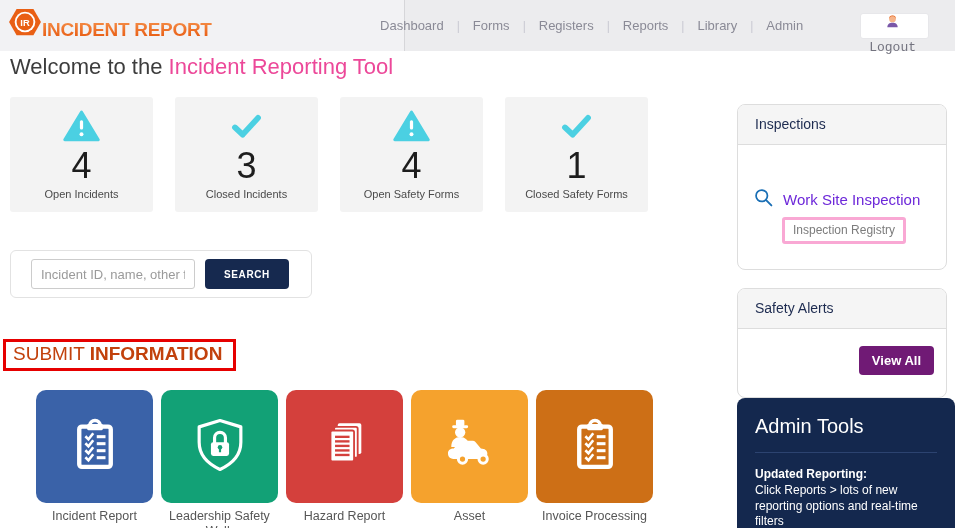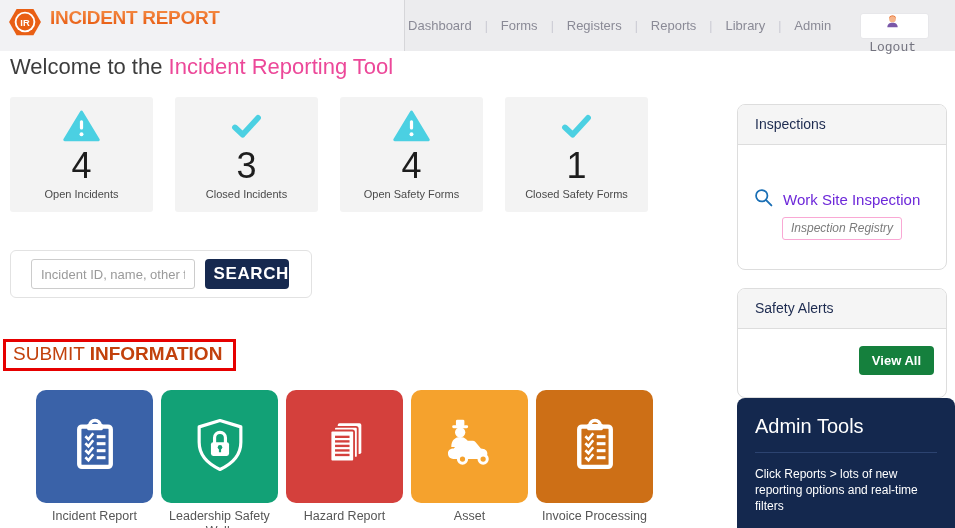--- a/index.html
+++ b/index.html
@@ -4,22 +4,22 @@
 <style>
   * { margin:0; padding:0; box-sizing:border-box; }
   html,body { background:#fff; }
   .page { position:relative; width:955px; height:528px; overflow:hidden;
           font-family:"Liberation Sans", sans-serif; background:#fff; }
 
   
   .topbar { position:absolute; top:0; left:0; width:955px; height:51px; background:#f2f2f4; }
   .topbar-right { position:absolute; left:404px; top:0; width:551px; height:51px;
                   background:#ececee; border-left:1px solid #d6d6d9;
-                  display:flex; align-items:center; justify-content:flex-end; padding-right:26px; }
-  .logo { position:absolute; left:8px; top:7px; display:flex; align-items:flex-start; gap:8px; cursor:pointer; }
+                  display:flex; align-items:center; justify-content:flex-end; padding-right:26px;gap:28px; }
+  .logo { position:absolute; left:8px; top:7px; display:flex; align-items:flex-end; gap:0; cursor:pointer; }
   .logo-text { font-size:19px; font-weight:bold; letter-spacing:-0.3px;
                background:linear-gradient(180deg,#f6934d 0%,#e85c12 85%);
                -webkit-background-clip:text; background-clip:text;
                -webkit-text-fill-color:transparent; color:#ed6a1f; }
   .nav { display:flex; align-items:center; }
   .nav-item { font-size:13px; color:#8a8a96; padding:0 13px; cursor:pointer; white-space:nowrap; }
   .nav-sep { color:#c9c9d2; font-size:12px; }
   .logout-btn { margin-left:16px; background:#fff; border:1px solid #e7e7ea; border-radius:3px;
                 height:26px; padding:0 12px 0 8px; display:flex; align-items:center; gap:7px;
                 font-size:13px; color:#73737f; cursor:pointer; font-family:Liberation Mono, monospace;flex-direction:column; }
@@ -37,21 +37,21 @@
   .stat-label { font-size:11px; color:#4a4a4a; margin-top:2px; }
 
   
   .search-panel { position:absolute; top:250px; left:10px; width:302px; height:48px;
                   border:1px solid #e2e2e2; border-radius:6px; background:#fff;
                   display:flex; align-items:center; padding:0 14px 0 20px; gap:10px; }
   .search-input { width:164px; height:30px; border:1px solid #ccc; border-radius:3px;
                   padding:0 9px; font-size:13px; color:#333; font-family:inherit; outline:none; }
   .search-input::placeholder { color:#9a9a9a; }
   .search-btn { width:84px; height:30px; background:#16294f; color:#fff; border:none; border-radius:4px;
-                font-size:17px; font-weight:bold; letter-spacing:0.6px; cursor:pointer; font-family:inherit;text-align:right; }
+                font-size:10px; font-weight:bold; letter-spacing:0.6px; cursor:pointer; font-family:inherit; }
 
   
   .submit-heading { position:absolute; top:339px; left:3px; border:3px solid #e60000;
                     padding:1px 11px 3px 7px; font-size:19px; color:#c2410c; white-space:nowrap; }
   .submit-heading .bold { font-weight:bold; }
 
   
   .tiles-row { position:absolute; top:390px; left:36px; display:flex; gap:8px; }
   .tile-wrap { width:117px; display:flex; flex-direction:column; align-items:center; }
   .tile { width:117px; height:113px; border-radius:10px; display:flex;
@@ -60,25 +60,25 @@
 
   
   .sidebar { position:absolute; top:104px; right:8px; width:210px; }
   .panel { background:#fff; border:1px solid #ddd; border-radius:8px; overflow:hidden; }
   .panel-header { background:#f5f5f5; border-bottom:1px solid #ddd; padding:11px 17px 12px;
                   font-size:14px; color:#1d2b50; }
   .panel-inspections { height:166px; margin-bottom:18px; }
   .insp-body { padding:42px 15px 0; }
   .insp-link-row { display:flex; align-items:center; gap:9px; cursor:pointer; }
   .insp-link { font-size:15px; color:#6d28d9; }
-  .insp-chip { display:inline-block; margin:5px 0 0 29px; border:1px solid #f9a8d4; border-radius:3px;
-               padding:3px 8px 4px; font-size:12px; color:#7c7c7c; cursor:pointer; background:#fff;font-style:italic; }
+  .insp-chip { display:inline-block; margin:5px 0 0 29px; border:3px solid #f9a8d4; border-radius:3px;
+               padding:3px 8px 4px; font-size:12px; color:#7c7c7c; cursor:pointer; background:#fff; }
   .panel-alerts { height:110px; margin-bottom:0; }
   .alerts-body { display:flex; justify-content:flex-end; padding:17px 12px 0 0; }
-  .viewall-btn { background:#15803d; color:#fff; border:none; border-radius:4px; height:29px;
+  .viewall-btn { background:#701a75; color:#fff; border:none; border-radius:4px; height:29px;
                  padding:0 13px; font-size:13px; font-weight:bold; cursor:pointer; font-family:inherit; }
   .panel-admin { width:218px; height:140px; background:#14284e; border:none; border-radius:8px;
                  color:#fff; padding:0 18px; }
   .admin-title { font-size:20px; padding:17px 0 14px; font-weight:400; }
   .admin-divider { border-top:1px solid #2c4370; }
   .admin-note { padding-top:14px; font-size:12px; line-height:1.32; width:186px; }
   .admin-note-title { font-weight:bold; display:block; }
 </style>
 </head>
 <body>
@@ -300,17 +300,18 @@
       <div class="panel-header">Safety Alerts</div>
       <div class="alerts-body">
         <button class="viewall-btn">View All</button>
       </div>
     </section>
 
     <section class="panel-admin">
       <div class="admin-title">Admin Tools</div>
       <div class="admin-divider"></div>
       <div class="admin-note">
+        <span class="admin-note-title">Updated Reporting:</span>
         <span>Click Reports &gt; lots of new reporting options and real-time filters</span>
       </div>
     </section>
   </aside>
 </div>
 
 </body></html>

